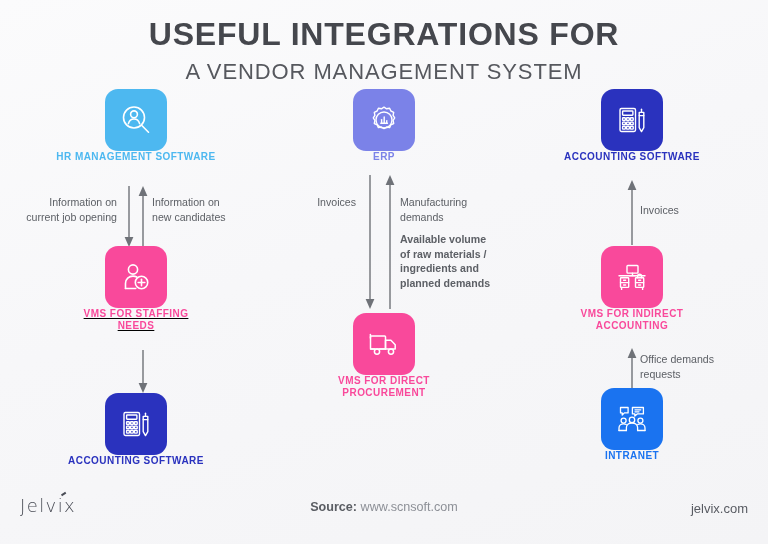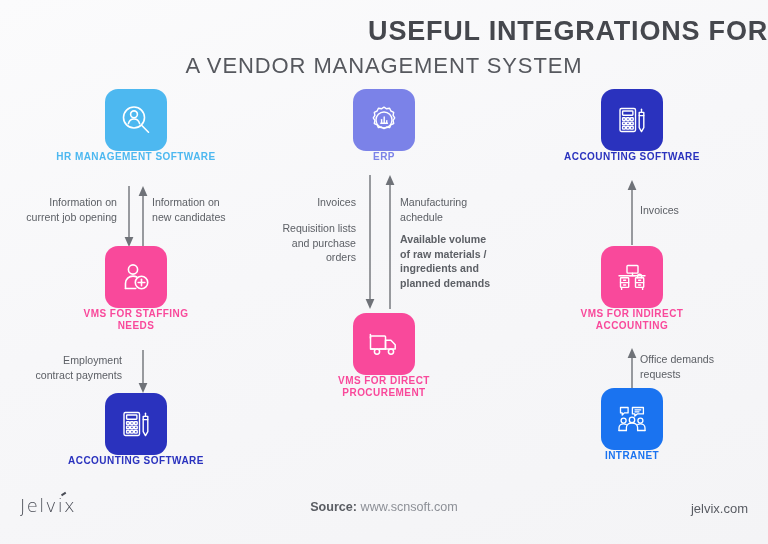--- a/index.html
+++ b/index.html
@@ -20,26 +20,25 @@
   }
 
   
   .header {
     position: absolute;
     left: 0; top: 16px;
     width: 768px;
     text-align: center;
   }
   .title-main {
-    font-size: 27px;
+    font-size: 32px;
     font-weight: bold;
     letter-spacing: 0.8px;
     color: #45474d;
     line-height: 1.15;
-    text-align: right;
   }
   .title-sub {
     margin-top: 6px;
     font-size: 22px;
     font-weight: 300;
     letter-spacing: 0.9px;
     color: #56585e;
     line-height: 1.15;
   }
 
@@ -145,42 +144,40 @@
     <line x1="7" y1="61" x2="7" y2="9" stroke="#6f7278" stroke-width="1.4"></line>
     <polygon points="7,0 2.6,10 11.4,10" fill="#6f7278"></polygon>
   </svg>
 
   <div class="conn-text ct-right" style="left:0px; top:195px; width:117px;">Information on
 current job opening</div>
 
   <div class="conn-text ct-left" style="left:152px; top:195px; width:120px;">Information on
 new candidates</div>
 
-  <div class="node" style="left:36px; top:246px; width:200px;">
+  <div class="node" style="left:36px; top:246px; width:200px;text-decoration:underline;">
     <div class="tile" style="background:#F9499B;">
       <svg width="32" height="32" viewBox="0 0 32 32" fill="none" stroke="#fff" stroke-width="1.6" stroke-linecap="round" stroke-linejoin="round">
         <circle cx="13" cy="8.5" r="4.6"></circle>
         <path d="M5.5 27.5v-5.2c0-4.3 3.4-7.2 7.5-7.2 1.4 0 2.7 0.35 3.8 0.95"></path>
         <path d="M5.5 27.5h10.2"></path>
         <circle cx="21.5" cy="21.5" r="6.2"></circle>
         <line x1="21.5" y1="18.2" x2="21.5" y2="24.8"></line>
         <line x1="18.2" y1="21.5" x2="24.8" y2="21.5"></line>
       </svg>
     </div>
     <div class="node-label" style="color:#F9499B;">VMS FOR STAFFING
 NEEDS</div>
   </div>
 
   <svg class="arrow" style="left:136px; top:350px;" width="14" height="44" viewBox="0 0 14 44">
     <line x1="7" y1="0" x2="7" y2="35" stroke="#6f7278" stroke-width="1.4"></line>
     <polygon points="7,43 2.6,33 11.4,33" fill="#6f7278"></polygon>
   </svg>
 
-  <div class="conn-text ct-right" style="left:0px; top:353px; width:122px;">Employment
-contract payments</div>
 
   <div class="node" style="left:36px; top:393px; width:200px;">
     <div class="tile" style="background:#2A32BE;">
       <svg width="32" height="32" viewBox="0 0 32 32" fill="none" stroke="#fff" stroke-width="1.4" stroke-linecap="round" stroke-linejoin="round">
         <rect x="4" y="4.5" width="15.5" height="23" rx="1.4"></rect>
         <rect x="6.6" y="7" width="10.3" height="4.2" rx="0.6"></rect>
         <rect x="6.6" y="13.8" width="2.7" height="2.7" rx="0.4"></rect>
         <rect x="10.6" y="13.8" width="2.7" height="2.7" rx="0.4"></rect>
         <rect x="14.5" y="13.8" width="2.7" height="2.7" rx="0.4"></rect>
         <rect x="6.6" y="18.1" width="2.7" height="2.7" rx="0.4"></rect>
@@ -216,26 +213,23 @@
     <polygon points="7,134 2.6,124 11.4,124" fill="#6f7278"></polygon>
   </svg>
 
   <svg class="arrow" style="left:383px; top:175px;" width="14" height="135" viewBox="0 0 14 135">
     <line x1="7" y1="134" x2="7" y2="9" stroke="#6f7278" stroke-width="1.4"></line>
     <polygon points="7,0 2.6,10 11.4,10" fill="#6f7278"></polygon>
   </svg>
 
   <div class="conn-text ct-right" style="left:244px; top:195px; width:112px;">Invoices</div>
 
-  <div class="conn-text ct-right" style="left:244px; top:221px; width:112px;">Requisition lists
-and purchase
-orders</div>
 
   <div class="conn-text ct-left" style="left:400px; top:195px; width:130px;">Manufacturing
-achedule</div>
+demands</div>
 
   <div class="conn-text ct-left" style="left:400px; top:232px; width:130px;font-weight:bold;">Available volume
 of raw materials /
 ingredients and
 planned demands</div>
 
   <div class="node" style="left:284px; top:313px; width:200px;">
     <div class="tile" style="background:#F9499B;">
       <svg width="34" height="30" viewBox="0 0 34 30" fill="none" stroke="#fff" stroke-width="1.5" stroke-linecap="round" stroke-linejoin="round">
         <rect x="3.5" y="7" width="15" height="13" rx="0.8"></rect>

